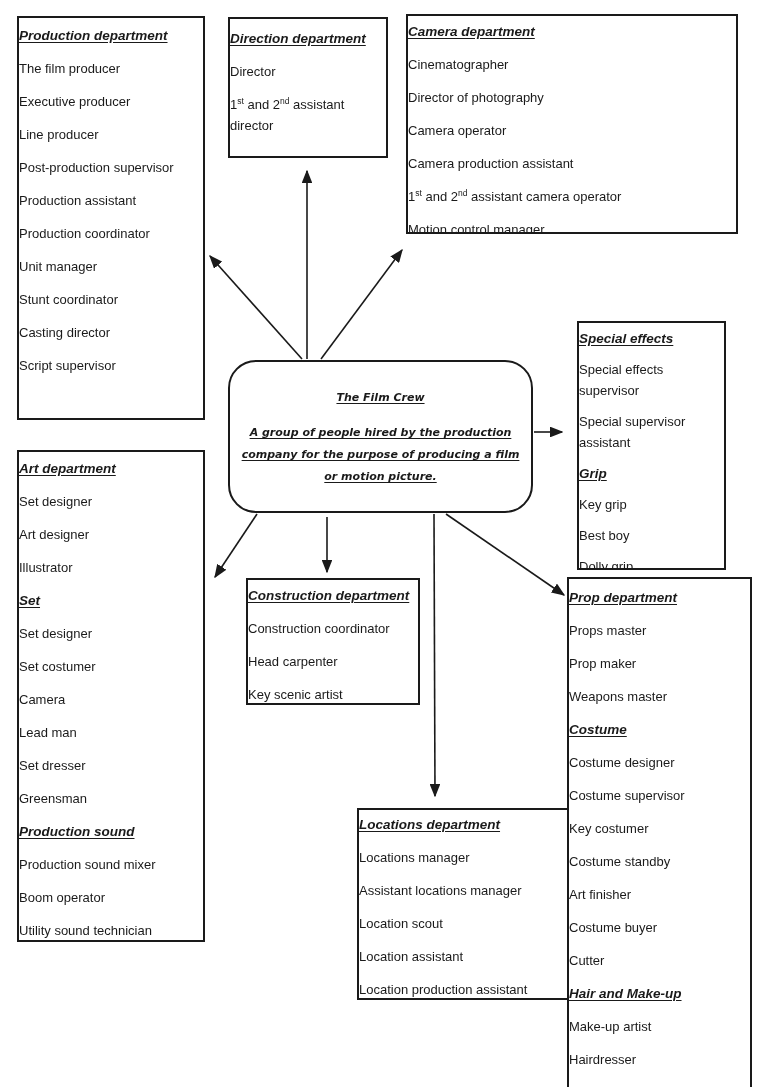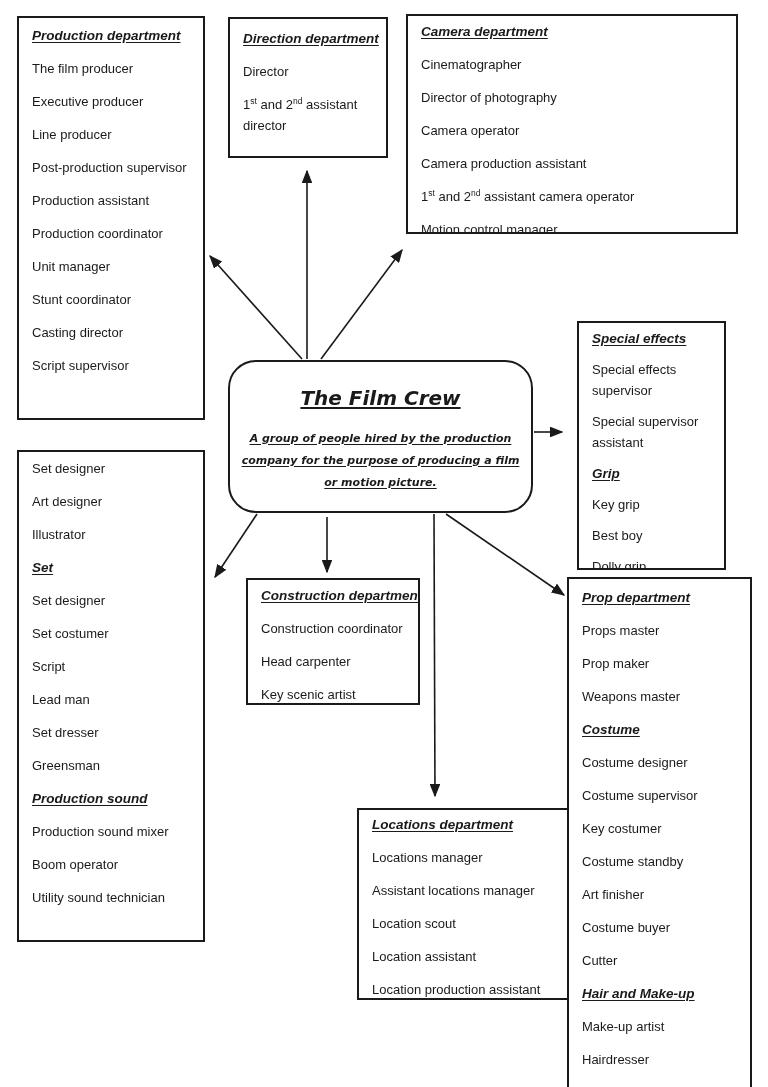--- a/index.html
+++ b/index.html
@@ -15,21 +15,20 @@
   svg.arrows {
     position: absolute; left: 0; top: 0;
     width: 768px; height: 1087px;
     pointer-events: none;
   }
   .dept-box {
     position: absolute;
     border: 2px solid #1a1a1a;
     background: #ffffff;
     box-sizing: border-box;
-    padding-left: 13px;
     padding-right: 4px;
     overflow: hidden;
   }
   .dept-heading {
     font-size: 13.5px;
     font-weight: bold;
     font-style: italic;
     text-decoration: underline;
     text-underline-offset: 2px;
     line-height: 21px;
@@ -56,21 +55,21 @@
     flex-direction: column;
     align-items: center;
     justify-content: center;
     text-align: center;
     padding: 10px 9px 4px 9px;
     font-family: "DejaVu Sans", sans-serif;
     font-weight: bold;
     font-style: italic;
   }
   .center-title {
-    font-size: 20px;
+    font-size: 11px;
     text-decoration: underline;
     text-underline-offset: 2px;
     margin-bottom: 18px;
   }
   .center-desc {
     font-size: 11px;
     line-height: 22px;
     text-decoration: underline;
     text-underline-offset: 2px;
   }
@@ -133,27 +132,28 @@
       <div class="dept-item">Special effects supervisor</div>
       <div class="dept-item">Special supervisor assistant</div>
       <div class="dept-heading">Grip</div>
       <div class="dept-item">Key grip</div>
       <div class="dept-item">Best boy</div>
       <div class="dept-item">Dolly grip</div>
       <div class="dept-item">Grips</div>
     </div>
 
   <div class="dept-box" style="left:17px; top:450px; width:188px; height:492px; padding-top:6px;">
+      <div class="dept-heading">Art department</div>
       <div class="dept-item">Set designer</div>
       <div class="dept-item">Art designer</div>
       <div class="dept-item">Illustrator</div>
       <div class="dept-heading">Set</div>
       <div class="dept-item">Set designer</div>
       <div class="dept-item">Set costumer</div>
-      <div class="dept-item">Script</div>
+      <div class="dept-item">Camera</div>
       <div class="dept-item">Lead man</div>
       <div class="dept-item">Set dresser</div>
       <div class="dept-item">Greensman</div>
       <div class="dept-heading">Production sound</div>
       <div class="dept-item">Production sound mixer</div>
       <div class="dept-item">Boom operator</div>
       <div class="dept-item">Utility sound technician</div>
     </div>
 
   <div class="dept-box" style="left:246px; top:578px; width:174px; height:127px; padding-top:5px;">

